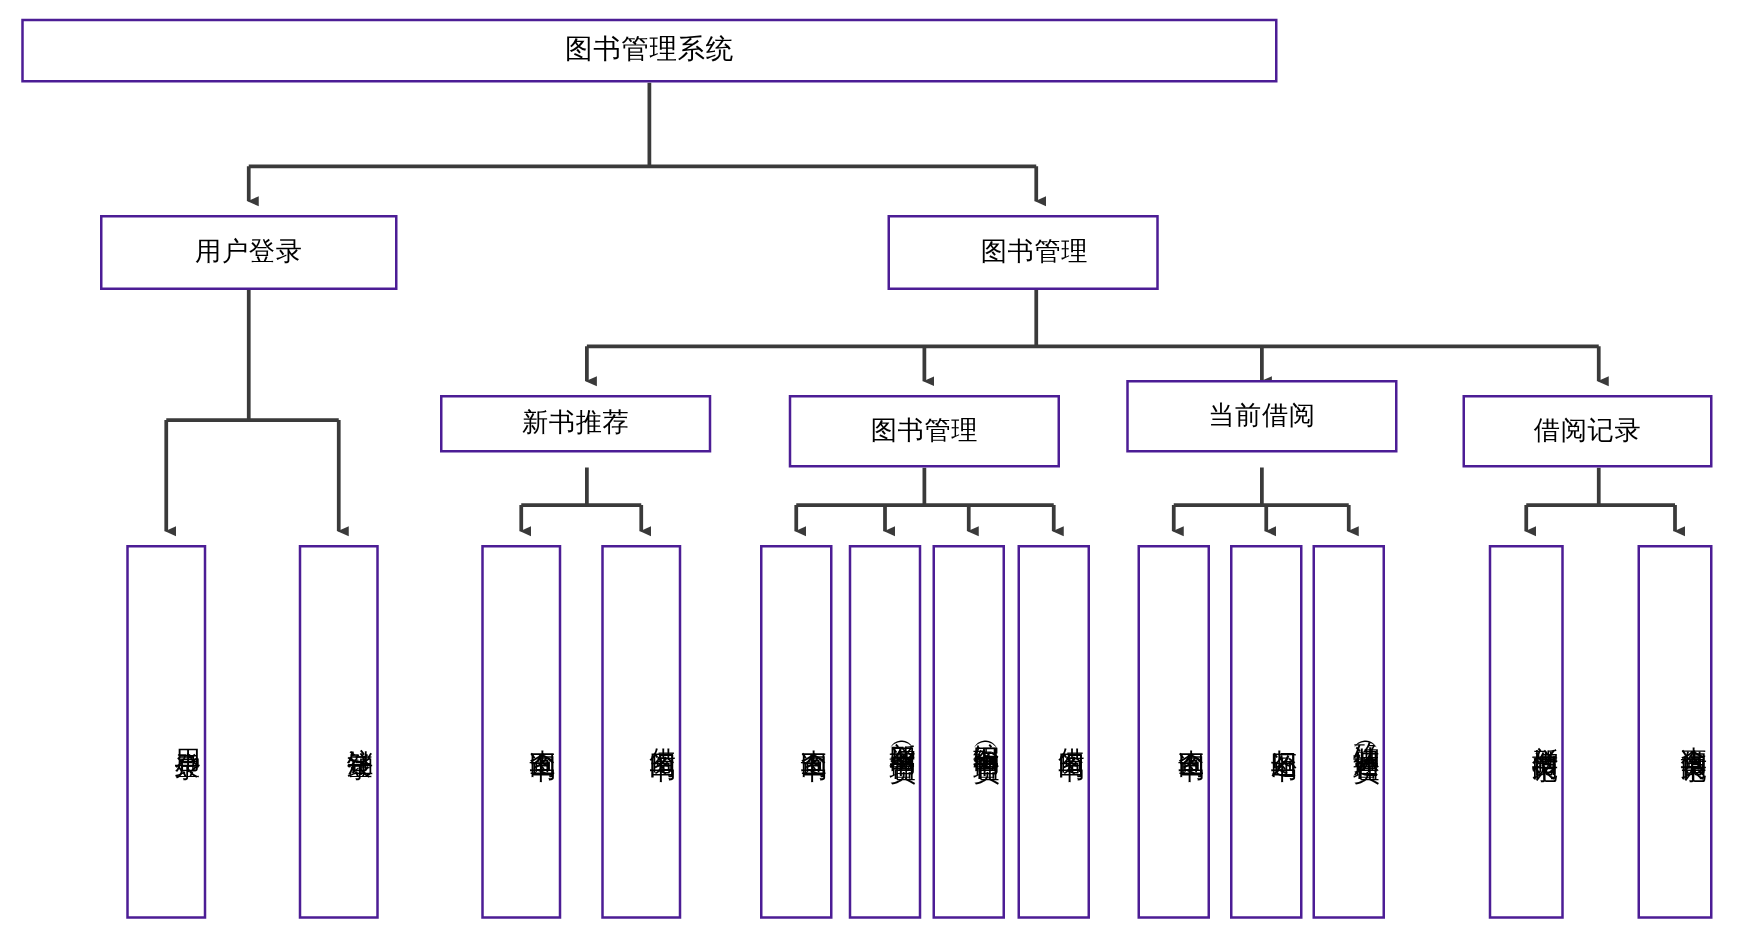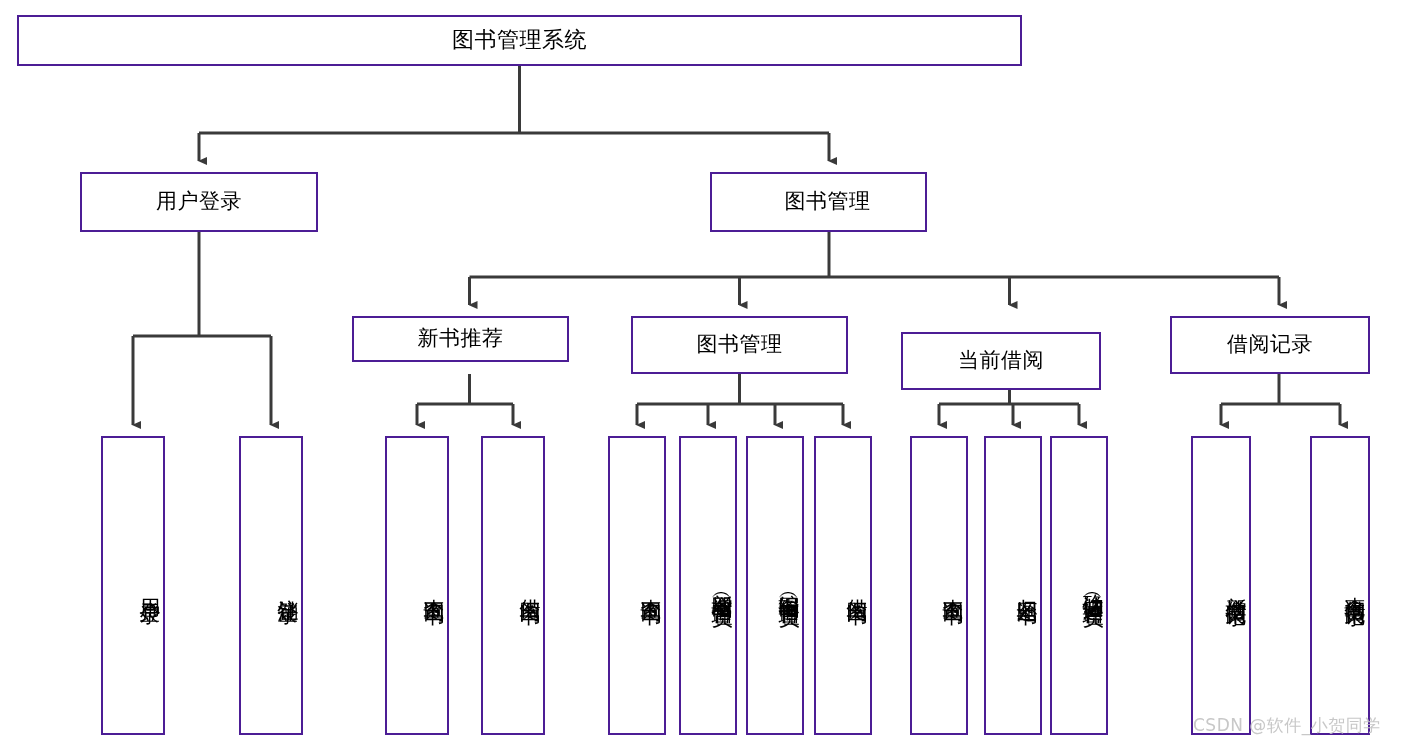--- a/index.html
+++ b/index.html
@@ -111,32 +111,31 @@
         <path d="M 1340 404 L 1340 425" marker-end="url(#arrowhead)"></path>
       </g>
   </svg>
 
   <div id="node-layer">
       <div class="node horizontal root" style="left: 17px; top: 15px; width: 1005px; height: 51px;">图书管理系统</div>
       <div class="node horizontal" style="left: 80px; top: 172px; width: 238px; height: 60px;">用户登录</div>
       <div class="node horizontal" style="left: 710px; top: 172px; width: 217px; height: 60px; padding-left: 24px;">图书管理</div>
       <div class="node horizontal" style="left: 352px; top: 316px; width: 217px; height: 46px;">新书推荐</div>
       <div class="node horizontal" style="left: 631px; top: 316px; width: 217px; height: 58px;">图书管理</div>
-      <div class="node horizontal" style="left: 901px; top: 332px; width: 200px; height: 58px;">当前借阅</div>
+      <div class="node horizontal" style="left: 901px; top: 304px; width: 217px; height: 58px;">当前借阅</div>
       <div class="node horizontal" style="left: 1170px; top: 316px; width: 200px; height: 58px;">借阅记录</div>
       <div class="node vertical" style="left: 101px; top: 436px; width: 64px; height: 299px;">用户登录</div>
       <div class="node vertical" style="left: 239px; top: 436px; width: 64px; height: 299px;">注销登录</div>
       <div class="node vertical" style="left: 385px; top: 436px; width: 64px; height: 299px;">查询图书</div>
       <div class="node vertical" style="left: 481px; top: 436px; width: 64px; height: 299px;">借阅图书</div>
       <div class="node vertical" style="left: 608px; top: 436px; width: 58px; height: 299px;">查询图书</div>
       <div class="node vertical" style="left: 679px; top: 436px; width: 58px; height: 299px;">新增图书（管理员）</div>
       <div class="node vertical" style="left: 746px; top: 436px; width: 58px; height: 299px;">编辑图书（管理员）</div>
       <div class="node vertical" style="left: 814px; top: 436px; width: 58px; height: 299px;">借阅图书</div>
       <div class="node vertical" style="left: 910px; top: 436px; width: 58px; height: 299px;">查询图书</div>
       <div class="node vertical" style="left: 984px; top: 436px; width: 58px; height: 299px;">归还图书</div>
       <div class="node vertical" style="left: 1050px; top: 436px; width: 58px; height: 299px;">确认归还（管理员）</div>
       <div class="node vertical" style="left: 1191px; top: 436px; width: 60px; height: 299px;">新增借阅记录</div>
       <div class="node vertical" style="left: 1310px; top: 436px; width: 60px; height: 299px;">查询借阅记录</div>
     </div>
 
-  <div class="watermark" style="left: 1193px; top: 714px;">CSDN @软件_小贺同学</div>
 
 </div>
 
 </body></html>

